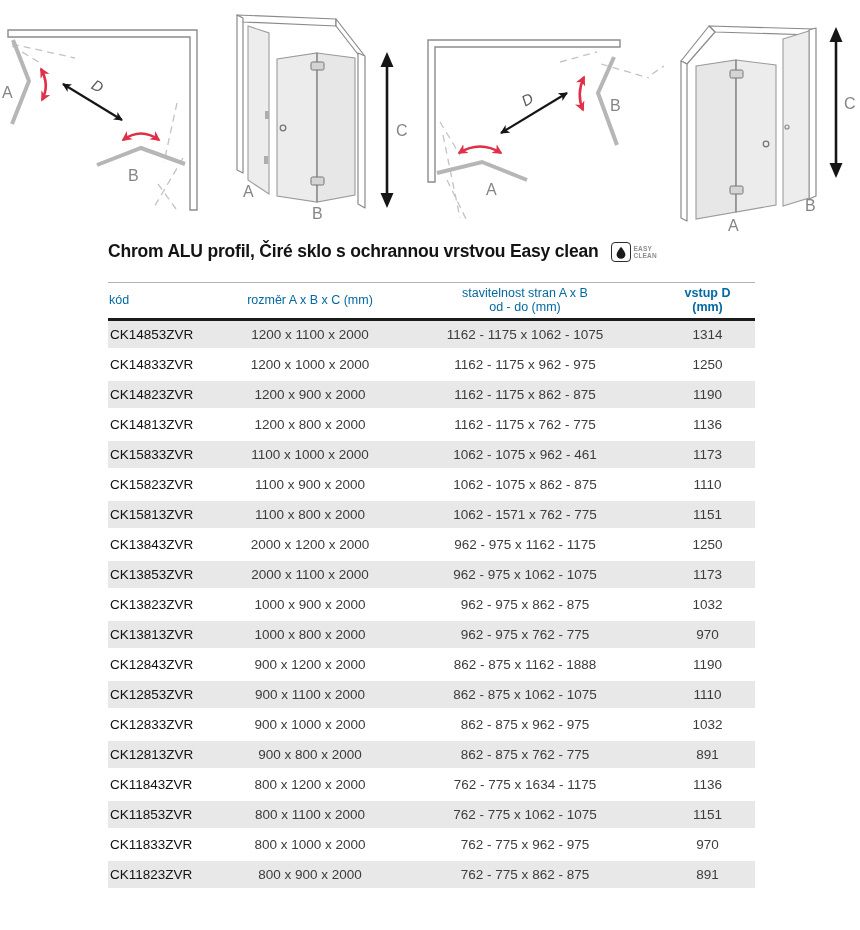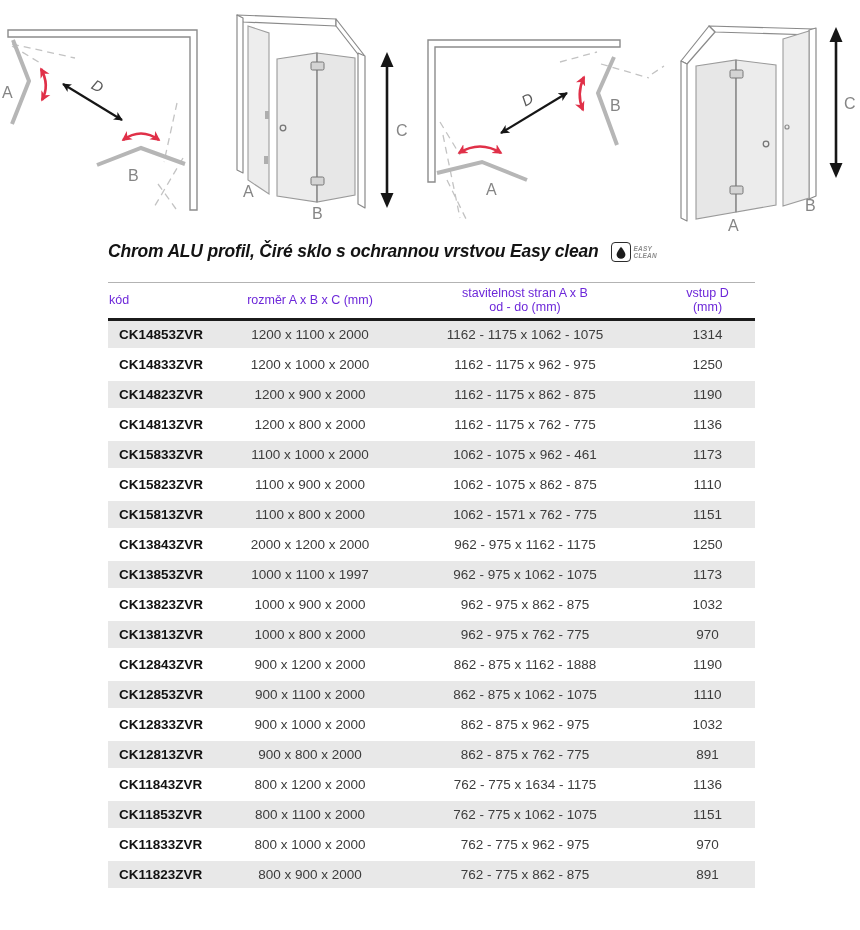--- a/index.html
+++ b/index.html
@@ -6,35 +6,35 @@
   body{width:860px;height:930px;font-family:"Liberation Sans",sans-serif;}
   .page{position:relative;width:860px;height:930px;background:#fff;overflow:hidden;}
 
   
   .diagrams{position:absolute;top:0;left:0;width:860px;height:238px;}
   svg.d{position:absolute;top:0;}
   .lbl{font-family:"Liberation Sans",sans-serif;font-size:16px;fill:#858585;}
   .lbl-d{font-family:"Liberation Sans",sans-serif;font-size:15px;font-style:italic;fill:#5a5a5a;}
 
   
-  .title-row{position:absolute;left:108px;top:241px;display:flex;align-items:center;gap:12px;font-style:italic;}
+  .title-row{position:absolute;left:108px;top:241px;display:flex;align-items:center;gap:12px;}
   .title{font-size:17.5px;font-weight:bold;color:#131313;margin:0;white-space:nowrap;letter-spacing:-0.2px;}
   .badge{display:inline-flex;align-items:center;gap:3px;margin-top:1px;}
   .badge-box{width:18px;height:18px;border:1.7px solid #2c2c2c;border-radius:4px;display:flex;align-items:center;justify-content:center;background:#fff;}
   .badge-text{display:flex;flex-direction:column;font-size:6.5px;line-height:7px;color:#8d8d8d;font-weight:bold;letter-spacing:0.2px;}
 
   
   table.spec{position:absolute;left:108px;top:282px;width:646px;border-collapse:collapse;table-layout:fixed;}
-  thead th{border-top:1px solid #b3b3b3;border-bottom:3px solid #1b1b1b;font-weight:normal;font-size:12.5px;line-height:14px;color:#6d28d9;padding:3px 0 4px 0;vertical-align:middle;text-align:center;}
+  thead th{border-top:1px solid #b3b3b3;border-bottom:3px solid #1b1b1b;font-weight:normal;font-size:12.5px;line-height:14px;color:#0369a1;padding:3px 0 4px 0;vertical-align:middle;text-align:center;}
   th.c1{width:121px;text-align:left;padding-left:1px;}
   th.c2{width:160px;}
   th.c3{width:270px;}
-  th.c4{width:95px;}
+  th.c4{width:95px;font-weight:bold;}
   tbody td{height:27px;line-height:27px;font-size:13.5px;color:#3c3c3c;text-align:center;padding:0;border-bottom:3px solid #ffffff;white-space:nowrap;overflow:hidden;}
-  tbody td.c1{text-align:left;font-weight:bold;color:#121212;padding-left:11px;}
+  tbody td.c1{text-align:left;font-weight:normal;color:#121212;padding-left:2px;}
   tbody tr:nth-child(odd){background:#e8e8e8;}
 </style>
 </head>
 <body>
 
 <div class="page">
 
   <div class="diagrams">
 
     <svg class="d" style="left:0" width="215" height="238" viewBox="0 0 215 238">
@@ -219,21 +219,21 @@
 
   <tr>
     <td class="c1">CK13843ZVR</td>
     <td class="c2">2000 x 1200 x 2000</td>
     <td class="c3">962 - 975 x 1162 - 1175</td>
     <td class="c4">1250</td>
   </tr>
 
   <tr>
     <td class="c1">CK13853ZVR</td>
-    <td class="c2">1000 x 1100 x 1997</td>
+    <td class="c2">2000 x 1100 x 2000</td>
     <td class="c3">962 - 975 x 1062 - 1075</td>
     <td class="c4">1173</td>
   </tr>
 
   <tr>
     <td class="c1">CK13823ZVR</td>
     <td class="c2">1000 x 900 x 2000</td>
     <td class="c3">962 - 975 x 862 - 875</td>
     <td class="c4">1032</td>
   </tr>

